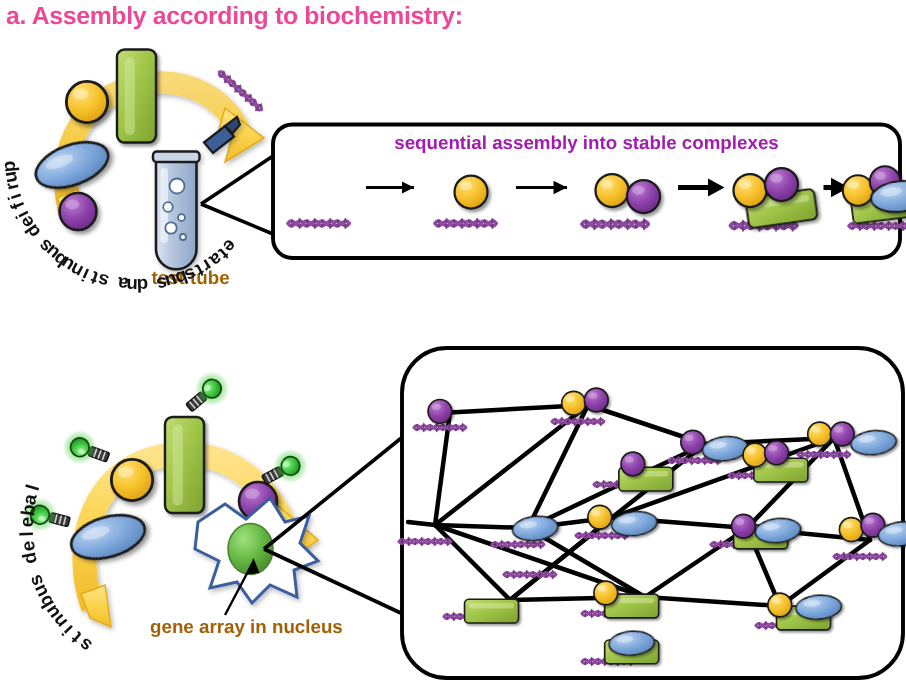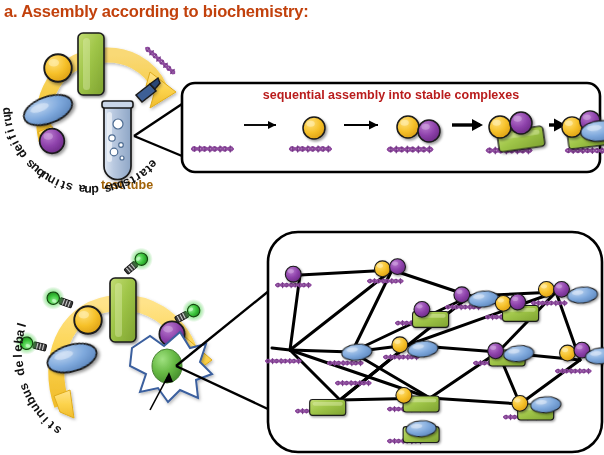--- a/index.html
+++ b/index.html
@@ -1,22 +1,22 @@
 <!DOCTYPE html>
 <html><head>
 <meta charset="utf-8">
 <style>
   html,body{margin:0;padding:0;background:#ffffff;}
   body{width:604px;height:455px;position:relative;overflow:hidden;
        font-family:"Liberation Sans", sans-serif;color:#111;}
   .fig{position:absolute;left:0;top:0;width:604px;height:455px;}
-  .heading{position:absolute;font-weight:bold;font-size:16.5px;letter-spacing:-0.2px;color:#c2410c;white-space:nowrap;}
+  .heading{position:absolute;font-weight:bold;font-size:16.5px;letter-spacing:-0.2px;color:#ec4899;white-space:nowrap;}
   #heading-a{left:4px;top:2px;}
   #heading-b{left:4px;top:201px;}
-  .panel-title{position:absolute;font-weight:bold;font-size:12.5px;color:#b91c1c;white-space:nowrap;text-align:center;}
+  .panel-title{position:absolute;font-weight:bold;font-size:12.5px;color:#a21caf;white-space:nowrap;text-align:center;}
   #panel-a-title{left:182px;top:88px;width:418px;}
   #panel-b-title{left:268px;top:237px;width:332px;}
   .cap{position:absolute;font-weight:bold;font-size:12.5px;color:#a16207;white-space:nowrap;}
   #test-tube-label{left:101px;top:178px;}
   #gene-array-label{left:100px;top:411px;}
   .arclabel{position:absolute;font-weight:bold;font-size:12.5px;color:#111;}
   .arclabel span{position:absolute;transform-origin:50% 50%;white-space:pre;}
   svg{position:absolute;left:0;top:0;overflow:visible;}
 </style>
 </head>
@@ -537,20 +537,21 @@
   </svg>
 
   <div class="heading" id="heading-a">a. Assembly according to biochemistry:</div>
 
 
   <div class="panel-title" id="panel-a-title">sequential assembly into stable complexes</div>
 
 
   <div class="cap" id="test-tube-label">test tube</div>
 
+  <div class="cap" id="gene-array-label">gene array in nucleus</div>
 
   <div class="arclabel" id="arc-a">
       <span style="left: 6.32726px; top: 111.495px; transform: translate(-50%, -50%) rotate(265deg);">p</span>
       <span style="left: 7.14257px; top: 117.972px; transform: translate(-50%, -50%) rotate(260.65deg);">u</span>
       <span style="left: 8.44678px; top: 124.368px; transform: translate(-50%, -50%) rotate(256.3deg);">r</span>
       <span style="left: 10.2324px; top: 130.647px; transform: translate(-50%, -50%) rotate(251.95deg);">i</span>
       <span style="left: 12.489px; top: 136.772px; transform: translate(-50%, -50%) rotate(247.6deg);">f</span>
       <span style="left: 15.2038px; top: 142.708px; transform: translate(-50%, -50%) rotate(243.25deg);">i</span>
       <span style="left: 18.361px; top: 148.422px; transform: translate(-50%, -50%) rotate(238.9deg);">e</span>
       <span style="left: 21.9425px; top: 153.879px; transform: translate(-50%, -50%) rotate(234.55deg);">d</span>

